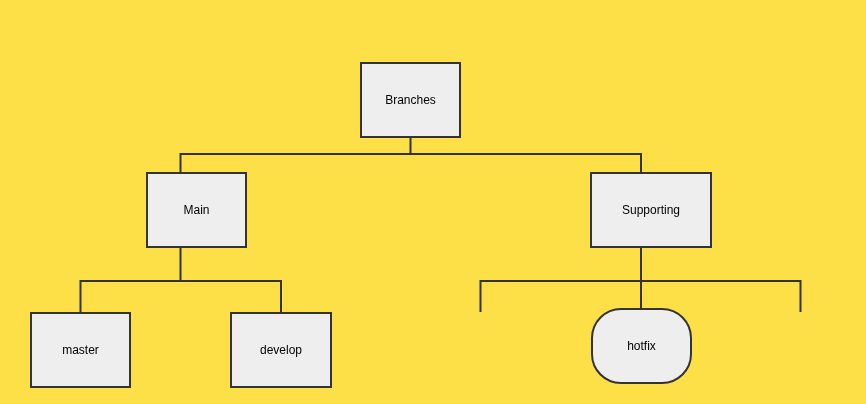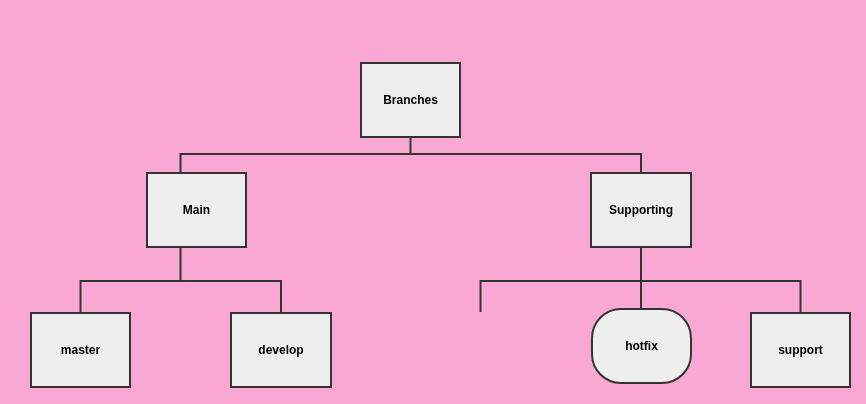--- a/index.html
+++ b/index.html
@@ -4,24 +4,23 @@
 <style>
   html, body {
     margin: 0;
     padding: 0;
     background: #ffffff;
   }
   .canvas {
     position: relative;
     width: 866px;
     height: 404px;
-    background: #f9a8d4;
+    background: #fde047;
     font-family: "Liberation Sans", sans-serif;
     overflow: hidden;
-    font-weight: bold;
   }
   .connectors {
     position: absolute;
     top: 0;
     left: 0;
     width: 866px;
     height: 404px;
   }
   .node {
     position: absolute;
@@ -32,21 +31,21 @@
     border: 2px solid #333333;
     display: flex;
     align-items: center;
     justify-content: center;
     font-size: 12px;
     color: #000000;
     text-align: center;
   }
   #node-root       { left: 360px; top:  62px; }
   #node-main       { left: 130px; top: 172px; margin-left: 16px; }
-  #node-supporting { left: 590px; top: 172px; width: 102px; }
+  #node-supporting { left: 590px; top: 172px; width: 122px; }
   #node-master     { left:  30px; top: 312px; }
   #node-develop    { left: 230px; top: 312px; width: 102px; }
   #node-release    { left: 430px; top: 312px; }
   #node-hotfix     { left: 591px; top: 308px; border-radius: 30px; }
   #node-support    { left: 750px; top: 312px; }
 </style>
 </head>
 <body>
 
 <div class="canvas">
@@ -78,17 +77,14 @@
 
   <div class="node" id="node-develop">
     <span>develop</span>
   </div>
 
 
   <div class="node" id="node-hotfix">
     <span>hotfix</span>
   </div>
 
-  <div class="node" id="node-support">
-    <span>support</span>
-  </div>
 
 </div>
 
 </body></html>

